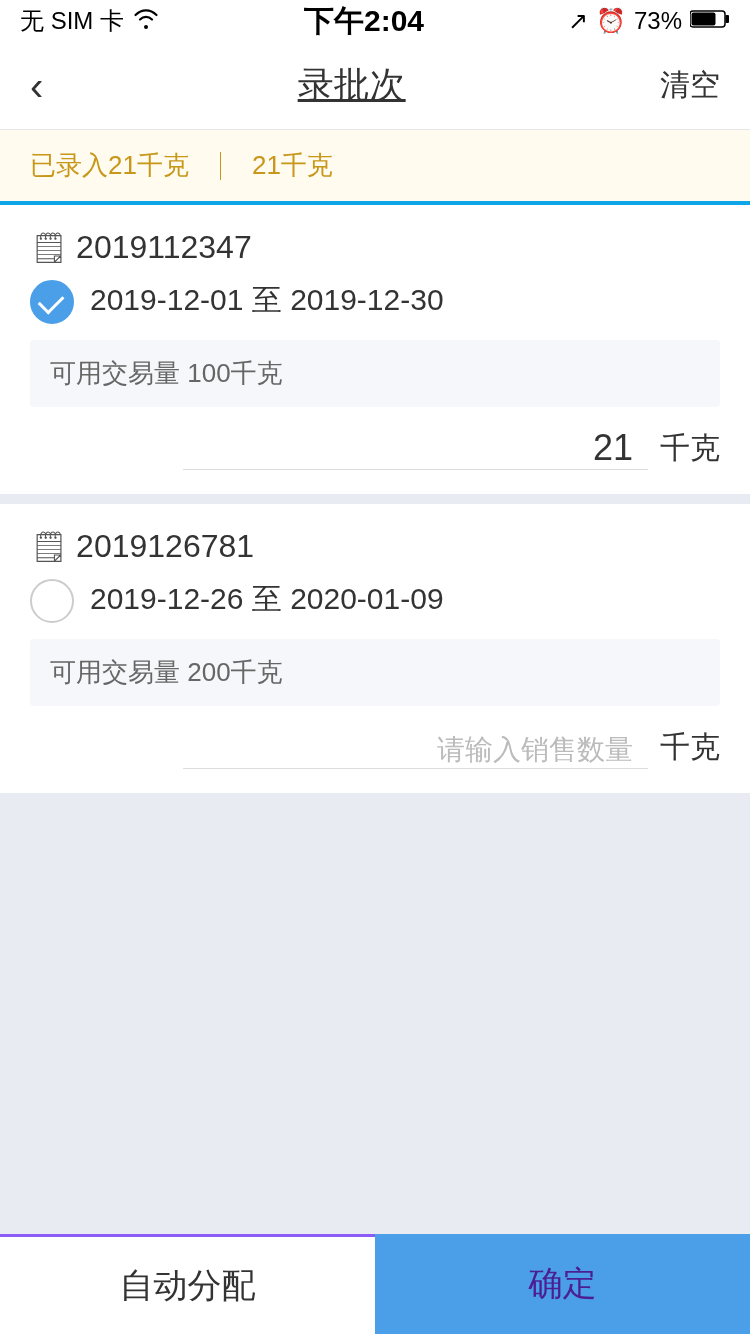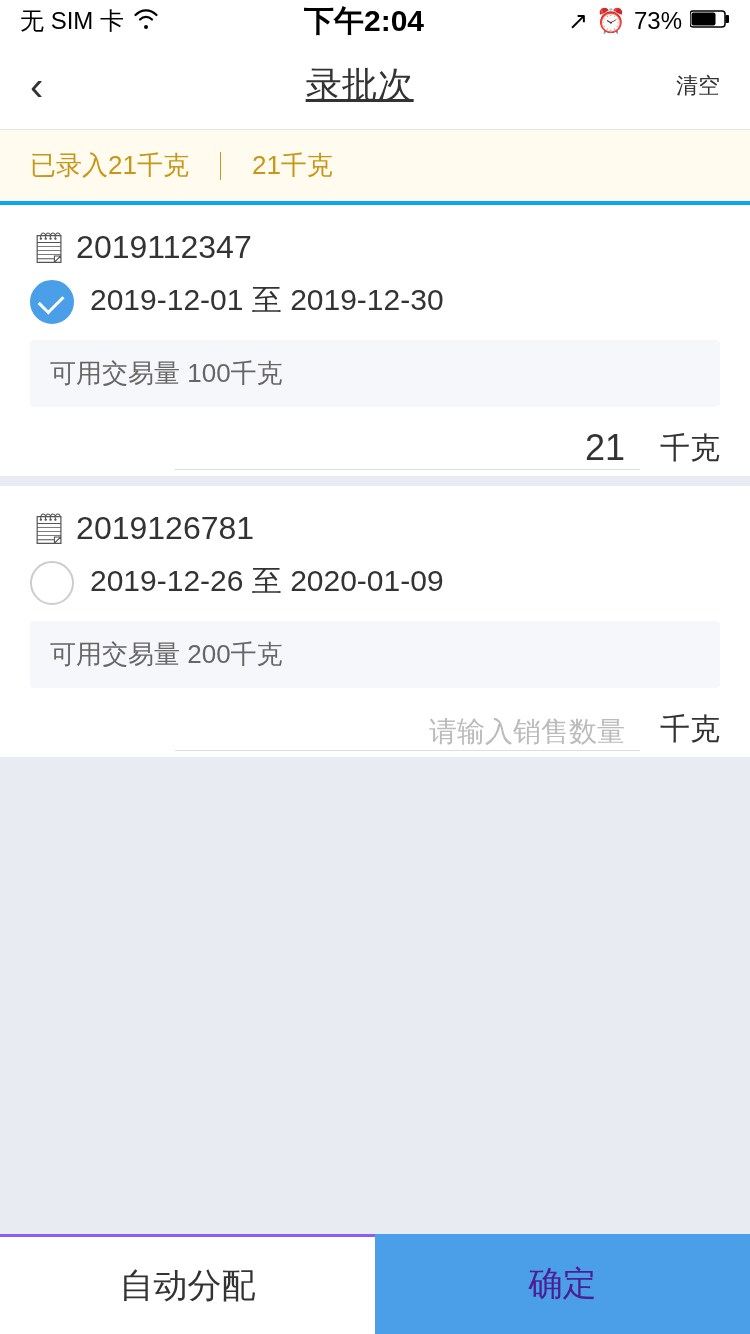--- a/index.html
+++ b/index.html
@@ -60,21 +60,21 @@
       line-height: 1;
       cursor: pointer;
     }
     .nav-title {
       font-size: 36px;
       font-weight: 500;
       color: #333;
       text-decoration: underline;
     }
     .nav-clear {
-      font-size: 22px;
+      font-size: 30px;
       color: #333;
       cursor: pointer;
     }
 
     
     .info-banner {
       width: 750px;
       background: #fffbee;
       padding: 18px 30px;
       display: flex;
@@ -165,22 +165,22 @@
       padding: 16px 20px;
       font-size: 26px;
       color: #666;
       margin: 0 0 0 0;
     }
 
     .qty-input-row {
       display: flex;
       align-items: center;
       justify-content: flex-end;
-      padding: 20px 30px 6px 30px;
-      gap: 20px;
+      padding: 20px 30px 24px 30px;
+      gap: 12px;
     }
     .qty-input {
       font-size: 36px;
       color: #333;
       border: none;
       border-bottom: 1px solid #ddd;
       text-align: right;
       min-width: 120px;
       outline: none;
       background: transparent;

